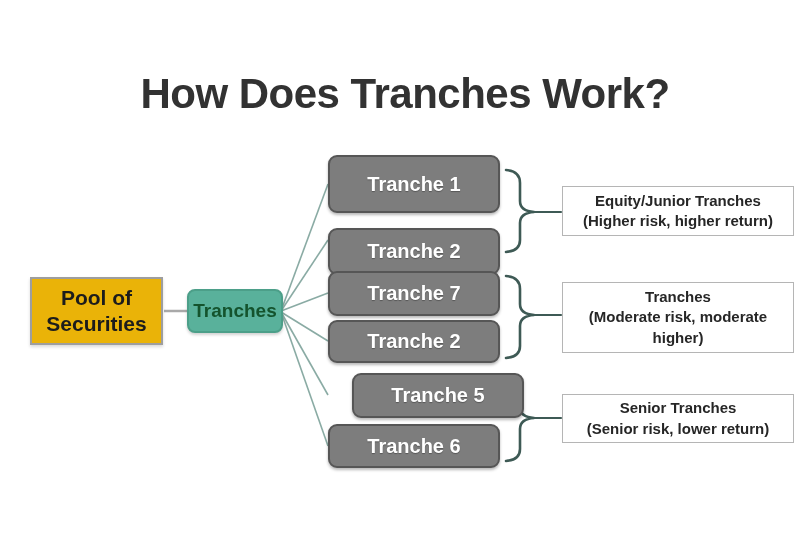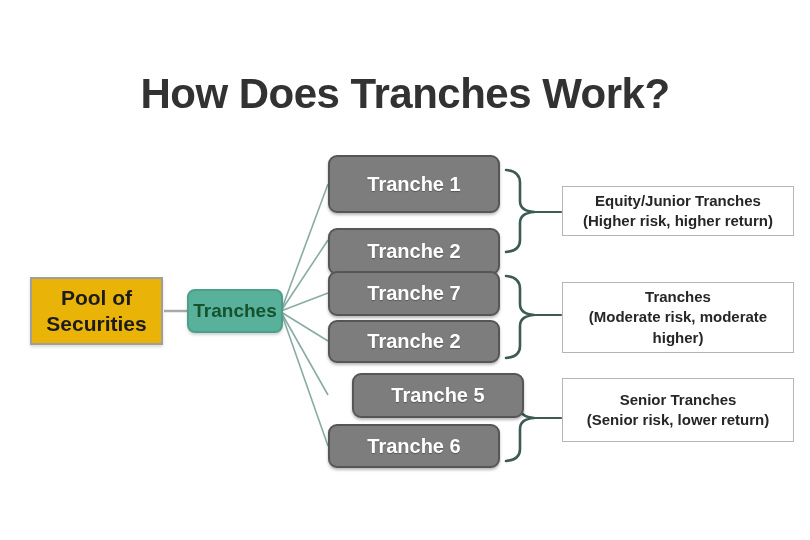--- a/index.html
+++ b/index.html
@@ -72,21 +72,21 @@
   .t6 { top: 424px; height: 44px; }
   .group-label {
     left: 562px; width: 232px;
     background: #ffffff;
     border: 1.5px solid #b5b5b5;
     font-size: 15px; font-weight: 700; color: #262626; line-height: 1.35;
     padding: 9px 8px;
   }
   .g1 { top: 186px; height: 50px; }
   .g2 { top: 282px; height: 71px; }
-  .g3 { top: 378px; height: 64px; }
+  .g3 { top: 394px; height: 49px; }
 </style>
 </head>
 <body>
 
 <div class="canvas">
 
   <h1 class="title">How Does Tranches Work?</h1>
 
   <svg class="connector-svg" viewBox="0 0 810 540" xmlns="http://www.w3.org/2000/svg">
 

